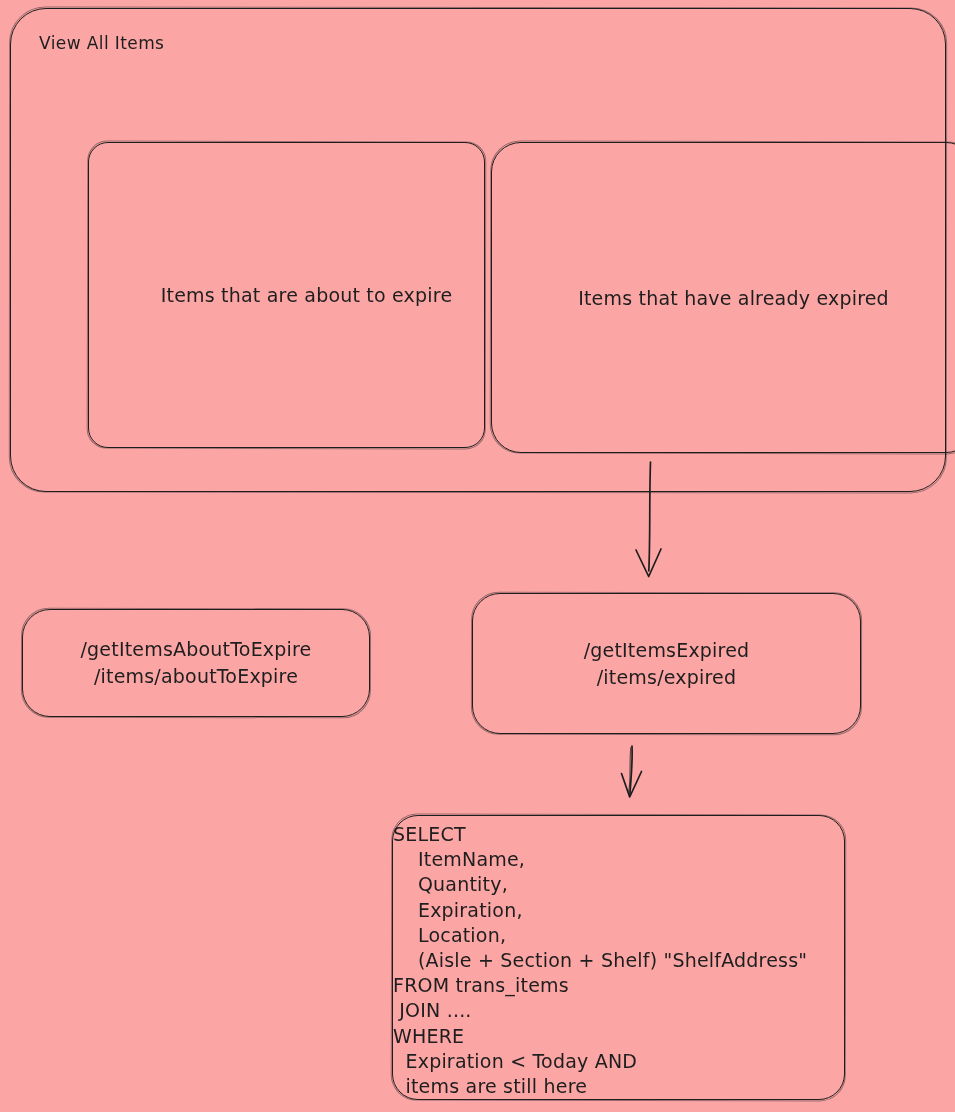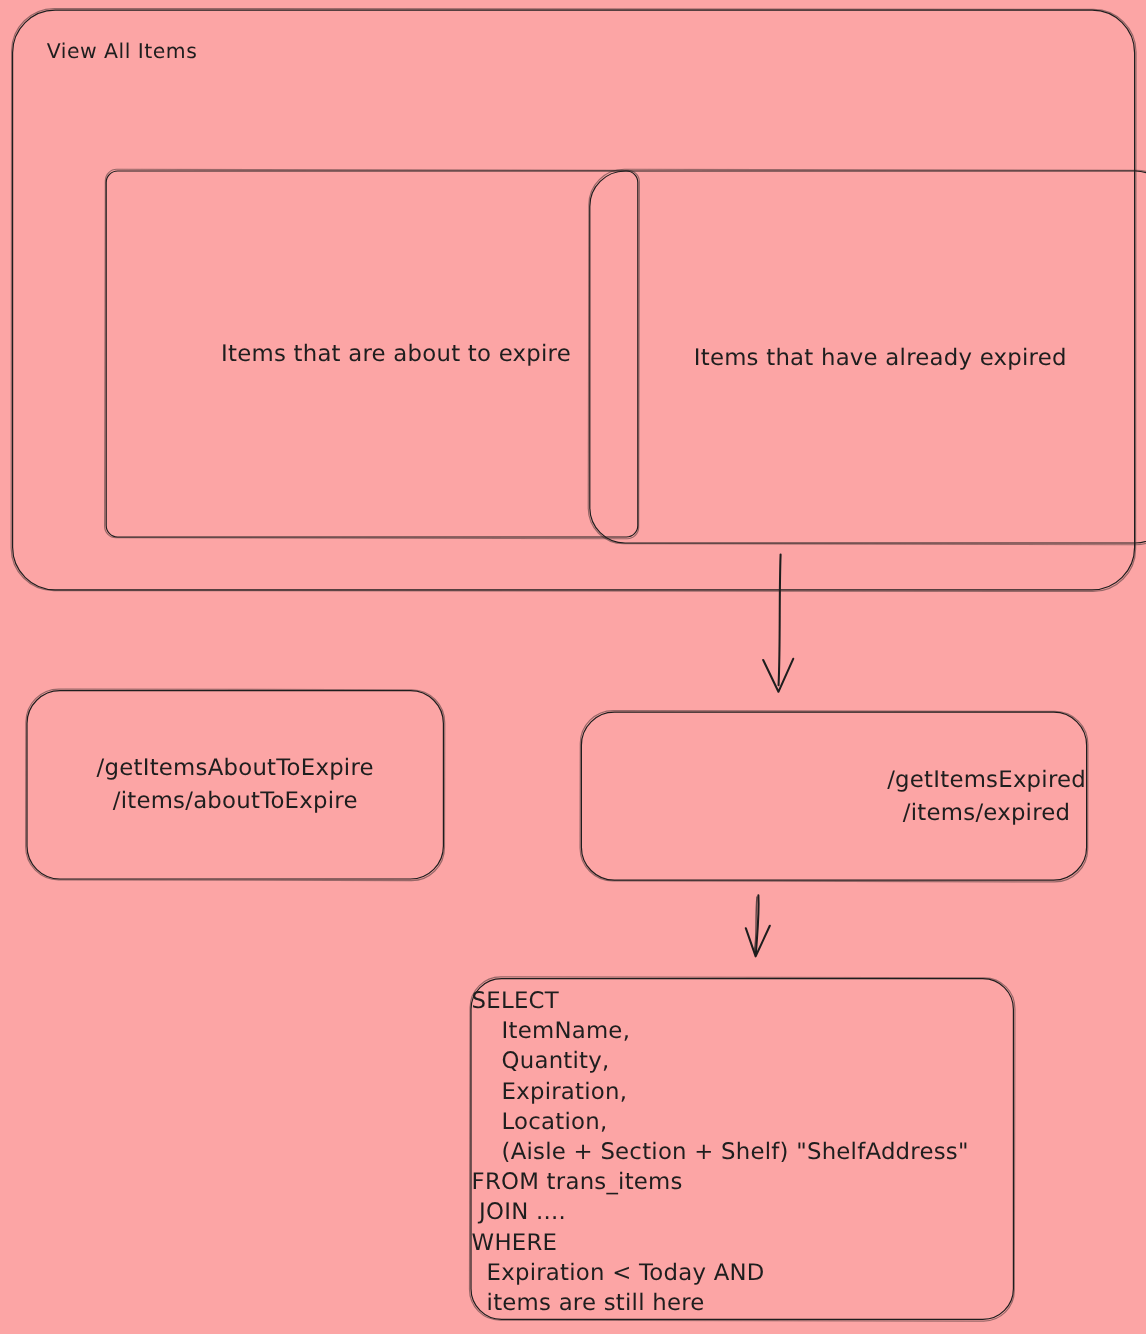--- a/index.html
+++ b/index.html
@@ -46,25 +46,25 @@
 
   .node {
     display: flex;
     align-items: center;
     justify-content: center;
     text-align: center;
     font-size: 19px;
     letter-spacing: 0.2px;
   }
 
-  .box-about   { left: 88px;  top: 142px; width: 444px; height: 306px; border-radius: 10px; padding-left: 40px; }
+  .box-about   { left: 88px;  top: 142px; width: 397px; height: 306px; border-radius: 20px; padding-left: 40px; }
   .box-expired { left: 491px; top: 142px; width: 485px; height: 311px; border-radius: 30px; }
 
-  .ep-about   { left: 22px;  top: 575px; width: 348px; height: 158px; border-radius: 28px; }
-  .ep-expired { left: 484px; top: 593px; width: 422px; height: 141px; border-radius: 28px; justify-content: flex-end; }
+  .ep-about   { left: 22px;  top: 609px; width: 348px; height: 108px; border-radius: 28px; }
+  .ep-expired { left: 472px; top: 593px; width: 389px; height: 141px; border-radius: 28px; }
   .endpoint-text { white-space: pre; line-height: 27px; }
 
   .sql-box {
     left: 392px; top: 815px; width: 453px; height: 285px;
     border-radius: 26px;
     padding: 6px 8px 0 0;
   }
   .sql-text {
     font-size: 19px;
     line-height: 25.2px;

